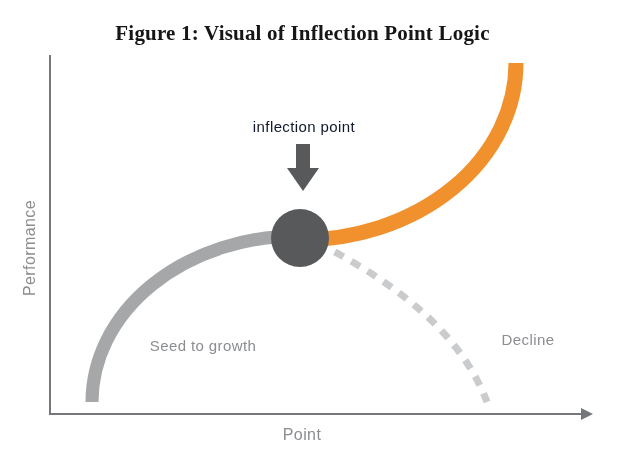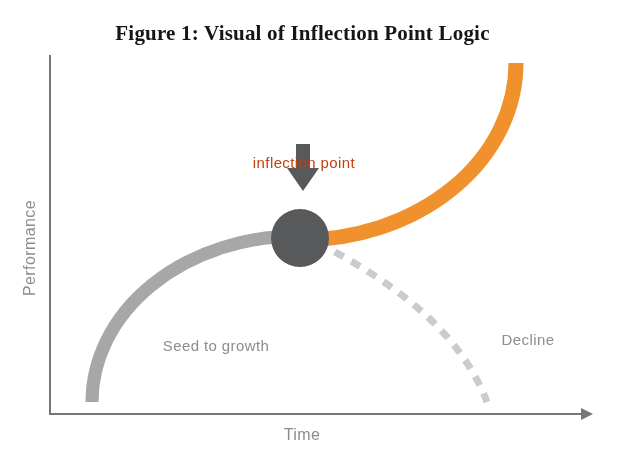--- a/index.html
+++ b/index.html
@@ -34,22 +34,21 @@
   }
   .label {
     position: absolute;
     transform: translate(-50%, -50%);
     white-space: nowrap;
     font-size: 15px;
     color: #8b8d90;
     letter-spacing: 0.4px;
   }
   .label.inflection {
-    color: #c2410c;
-    margin-top: 36px;
+    color: #0f172a;
   }
   .label.axis-label {
     font-size: 16px;
     color: #8b8d90;
   }
   .label.y-axis-label {
     transform: translate(-50%, -50%) rotate(-90deg);
   }
 </style>
 </head>
@@ -73,21 +72,21 @@
 
     <path d="M 300 240 A 216 177 0 0 0 516 63" fill="none" stroke="#F0912D" stroke-width="15"></path>
 
     <circle cx="300" cy="238" r="29" fill="#58595B"></circle>
 
     <path d="M 296 144 L 310 144 L 310 168 L 319 168 L 303 191 L 287 168 L 296 168 Z" fill="#58595B"></path>
   </svg>
 
   <div class="label inflection" style="left:304px; top:126px;">inflection point</div>
 
-  <div class="label" style="left:216px; top:345px;">Seed to growth</div>
+  <div class="label" style="left:203px; top:345px;">Seed to growth</div>
 
   <div class="label" style="left:528px; top:339px;text-align:center;">Decline</div>
 
   <div class="label axis-label y-axis-label" style="left:30px; top:248px;">Performance</div>
 
-  <div class="label axis-label" style="left:302px; top:435px;">Time</div>
+  <div class="label axis-label" style="left:302px; top:435px;">Point</div>
 
 </div>
 
 </body></html>

